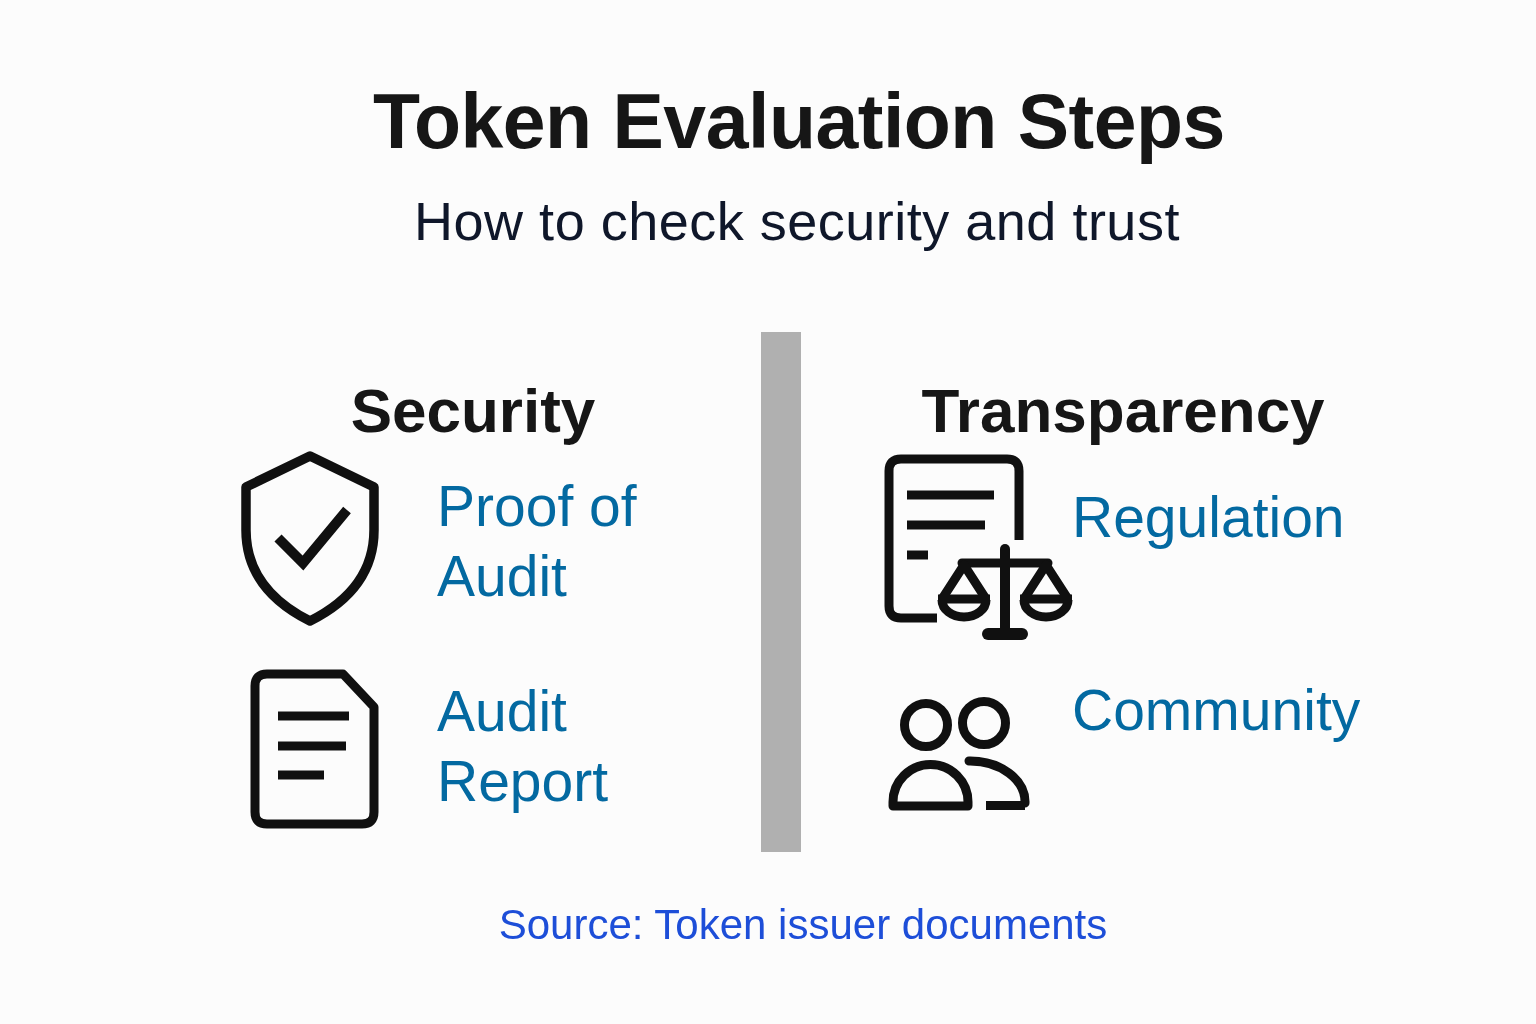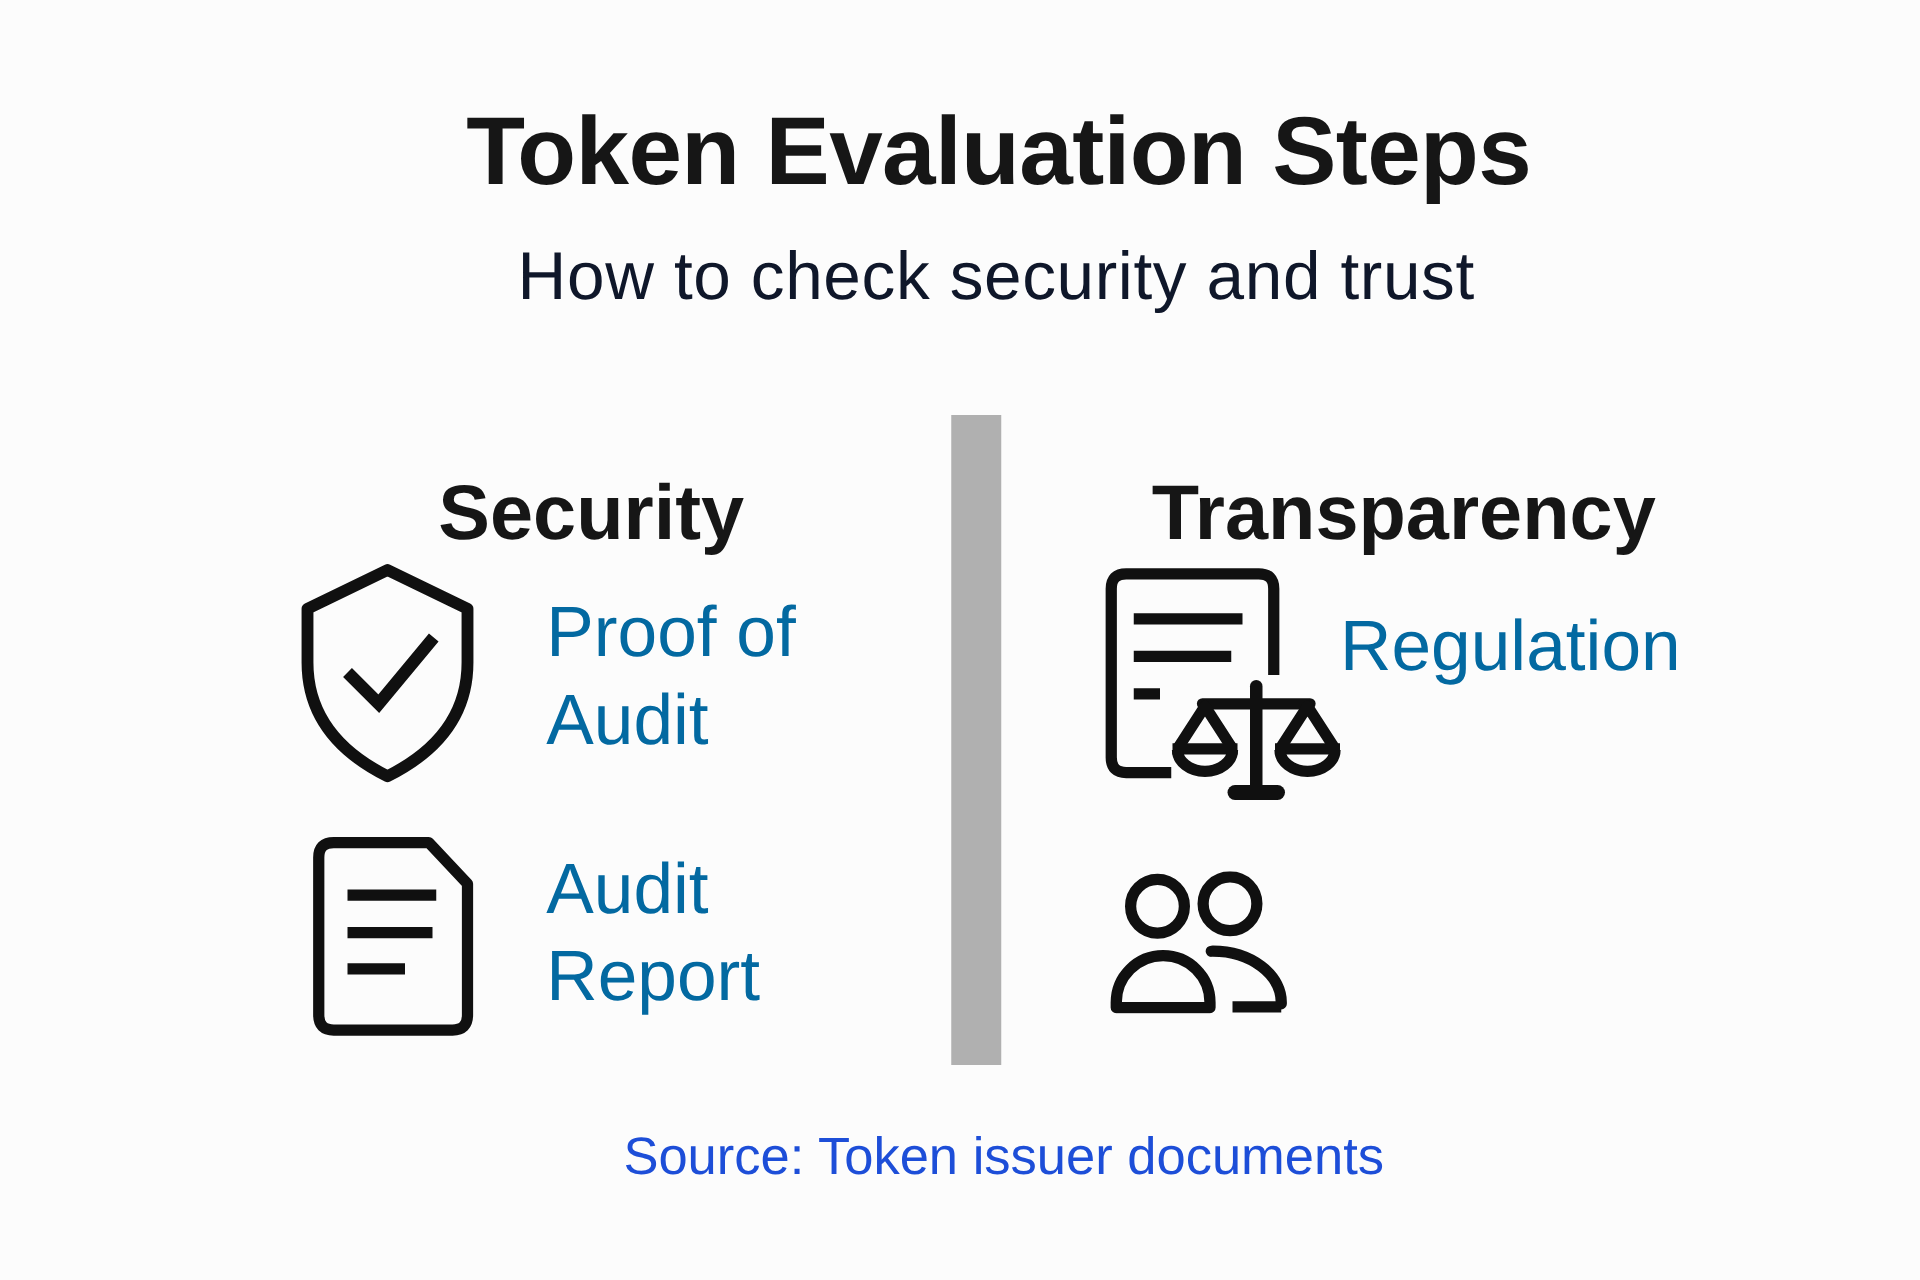--- a/index.html
+++ b/index.html
@@ -134,16 +134,19 @@
     <svg width="142" height="114" viewBox="0 0 142 114" fill="none" stroke="currentColor">
       <circle cx="38" cy="28" r="21.5" stroke-width="9"></circle>
       <circle cx="96" cy="26" r="21.5" stroke-width="9"></circle>
 
       <path d="M5 109 L5 105 A37.5 37.5 0 0 1 80 105 L80 109 Z" stroke-width="9" stroke-linejoin="round"></path>
 
       <path d="M81 64 A55 41 0 0 1 137 106" stroke-width="9" stroke-linecap="round"></path>
       <path d="M98 108.5 H137" stroke-width="9" stroke-linecap="butt"></path>
     </svg>
   </div>
+  <div class="abs item-label label-comm">
+    <div>Community</div>
+  </div>
 
   <div class="abs source">Source: Token issuer documents</div>
 
 </div>
 
 </body></html>

